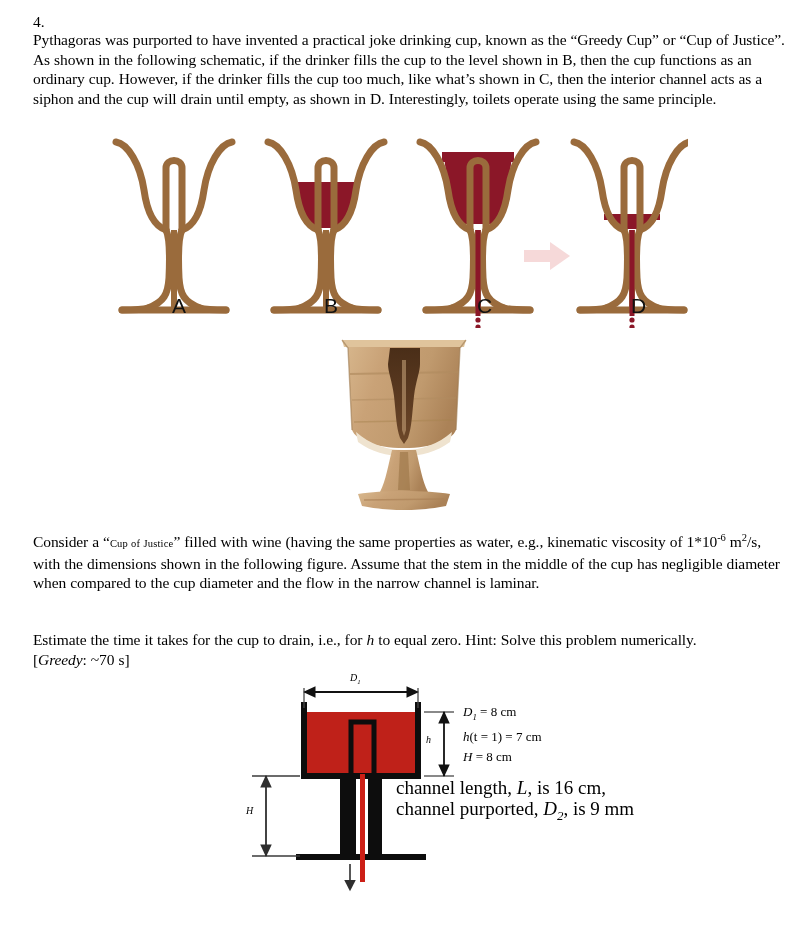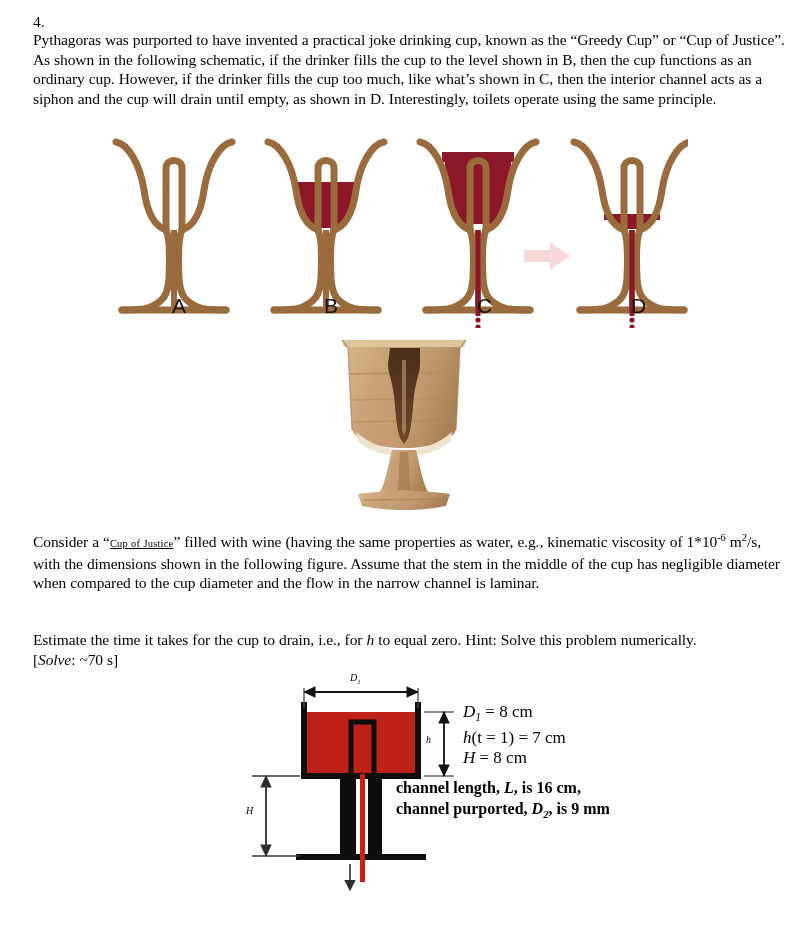--- a/index.html
+++ b/index.html
@@ -46,21 +46,20 @@
     width: 756px;
   }
   #estimate-para {
     left: 33px;
     top: 630px;
     width: 700px;
   }
   .smallcaps {
     font-size: 10.5px;
     letter-spacing: 0.2px;
-    text-decoration: underline;
   }
   .ital { font-style: italic; }
   sup, sub { font-size: 0.68em; }
   sup { vertical-align: super; }
   sub { vertical-align: sub; }
 
   
   #cup-figure {
     position: absolute;
     left: 108px;
@@ -93,32 +92,31 @@
   }
   .dim-text {
     position: absolute;
     font-family: "Liberation Serif", serif;
     font-size: 10px;
   }
   #spec-list {
     position: absolute;
     left: 463px;
     top: 702px;
-    font-size: 17px;
+    font-size: 13px;
     line-height: 19.6px;
     white-space: nowrap;
   }
   #channel-list {
     position: absolute;
     left: 396px;
     top: 778px;
-    font-size: 16px;
+    font-size: 19px;
     line-height: 20.5px;
     white-space: nowrap;
-    font-weight: bold;
   }
 </style>
 </head>
 <body>
 
 <div class="page">
 
   <div class="qnum">4.</div>
 
   <div class="para" id="intro-para">Pythagoras was purported to have invented a practical joke drinking cup, known as the “Greedy Cup” or “Cup of Justice”.  As shown in the following schematic, if the drinker fills the cup to the level shown in B, then the cup functions as an ordinary cup.  However, if the drinker fills the cup too much, like what’s shown in C, then the interior channel acts as a siphon and the cup will drain until empty, as shown in D.  Interestingly, toilets operate using the same principle.</div>
@@ -224,21 +222,21 @@
       <path d="M24,160 C36,158 52,157 70,157 C88,157 104,158 116,160 L112,172 C96,175 84,176 70,176 C56,176 44,175 28,172 Z" fill="url(#tanGrad)"></path>
       <path d="M30,166 L110,165" stroke="#ab8257" stroke-width="1.6" fill="none" opacity="0.7"></path>
 
       <path d="M8,6 L14,14 L18,96" fill="none" stroke="#9d7950" stroke-width="1.4" opacity="0.6"></path>
       <path d="M132,6 L126,14 L122,96" fill="none" stroke="#9d7950" stroke-width="1.4" opacity="0.6"></path>
     </svg>
   </div>
 
   <div class="para" id="consider-para"><span>Consider a “</span><span class="smallcaps">Cup of Justice</span><span>” filled with wine (having the same properties as water, e.g., kinematic viscosity of 1*10</span><sup>-6</sup><span> m</span><sup>2</sup><span>/s, with the dimensions shown in the following figure.  Assume that the stem in the middle of the cup has negligible diameter when compared to the cup diameter and the flow in the narrow channel is laminar.</span></div>
 
-  <div class="para" id="estimate-para"><span>Estimate the time it takes for the cup to drain, i.e., for </span><span class="ital">h</span><span> to equal zero.  Hint:  Solve this problem numerically.  [</span><span class="ital">Solve</span><span>: ~70 s]</span></div>
+  <div class="para" id="estimate-para"><span>Estimate the time it takes for the cup to drain, i.e., for </span><span class="ital">h</span><span> to equal zero.  Hint:  Solve this problem numerically.  [</span><span class="ital">Greedy</span><span>: ~70 s]</span></div>
 
   <div id="schematic">
     <svg width="420" height="220" viewBox="0 0 420 220">
       <defs>
         <marker id="arrHead" markerWidth="8" markerHeight="8" refX="6.4" refY="3.2" orient="auto">
           <path d="M0,0 L7,3.2 L0,6.4 Z" fill="#111"></path>
         </marker>
         <marker id="arrTail" markerWidth="8" markerHeight="8" refX="0.6" refY="3.2" orient="auto">
           <path d="M7,0 L0,3.2 L7,6.4 Z" fill="#111"></path>
         </marker>

